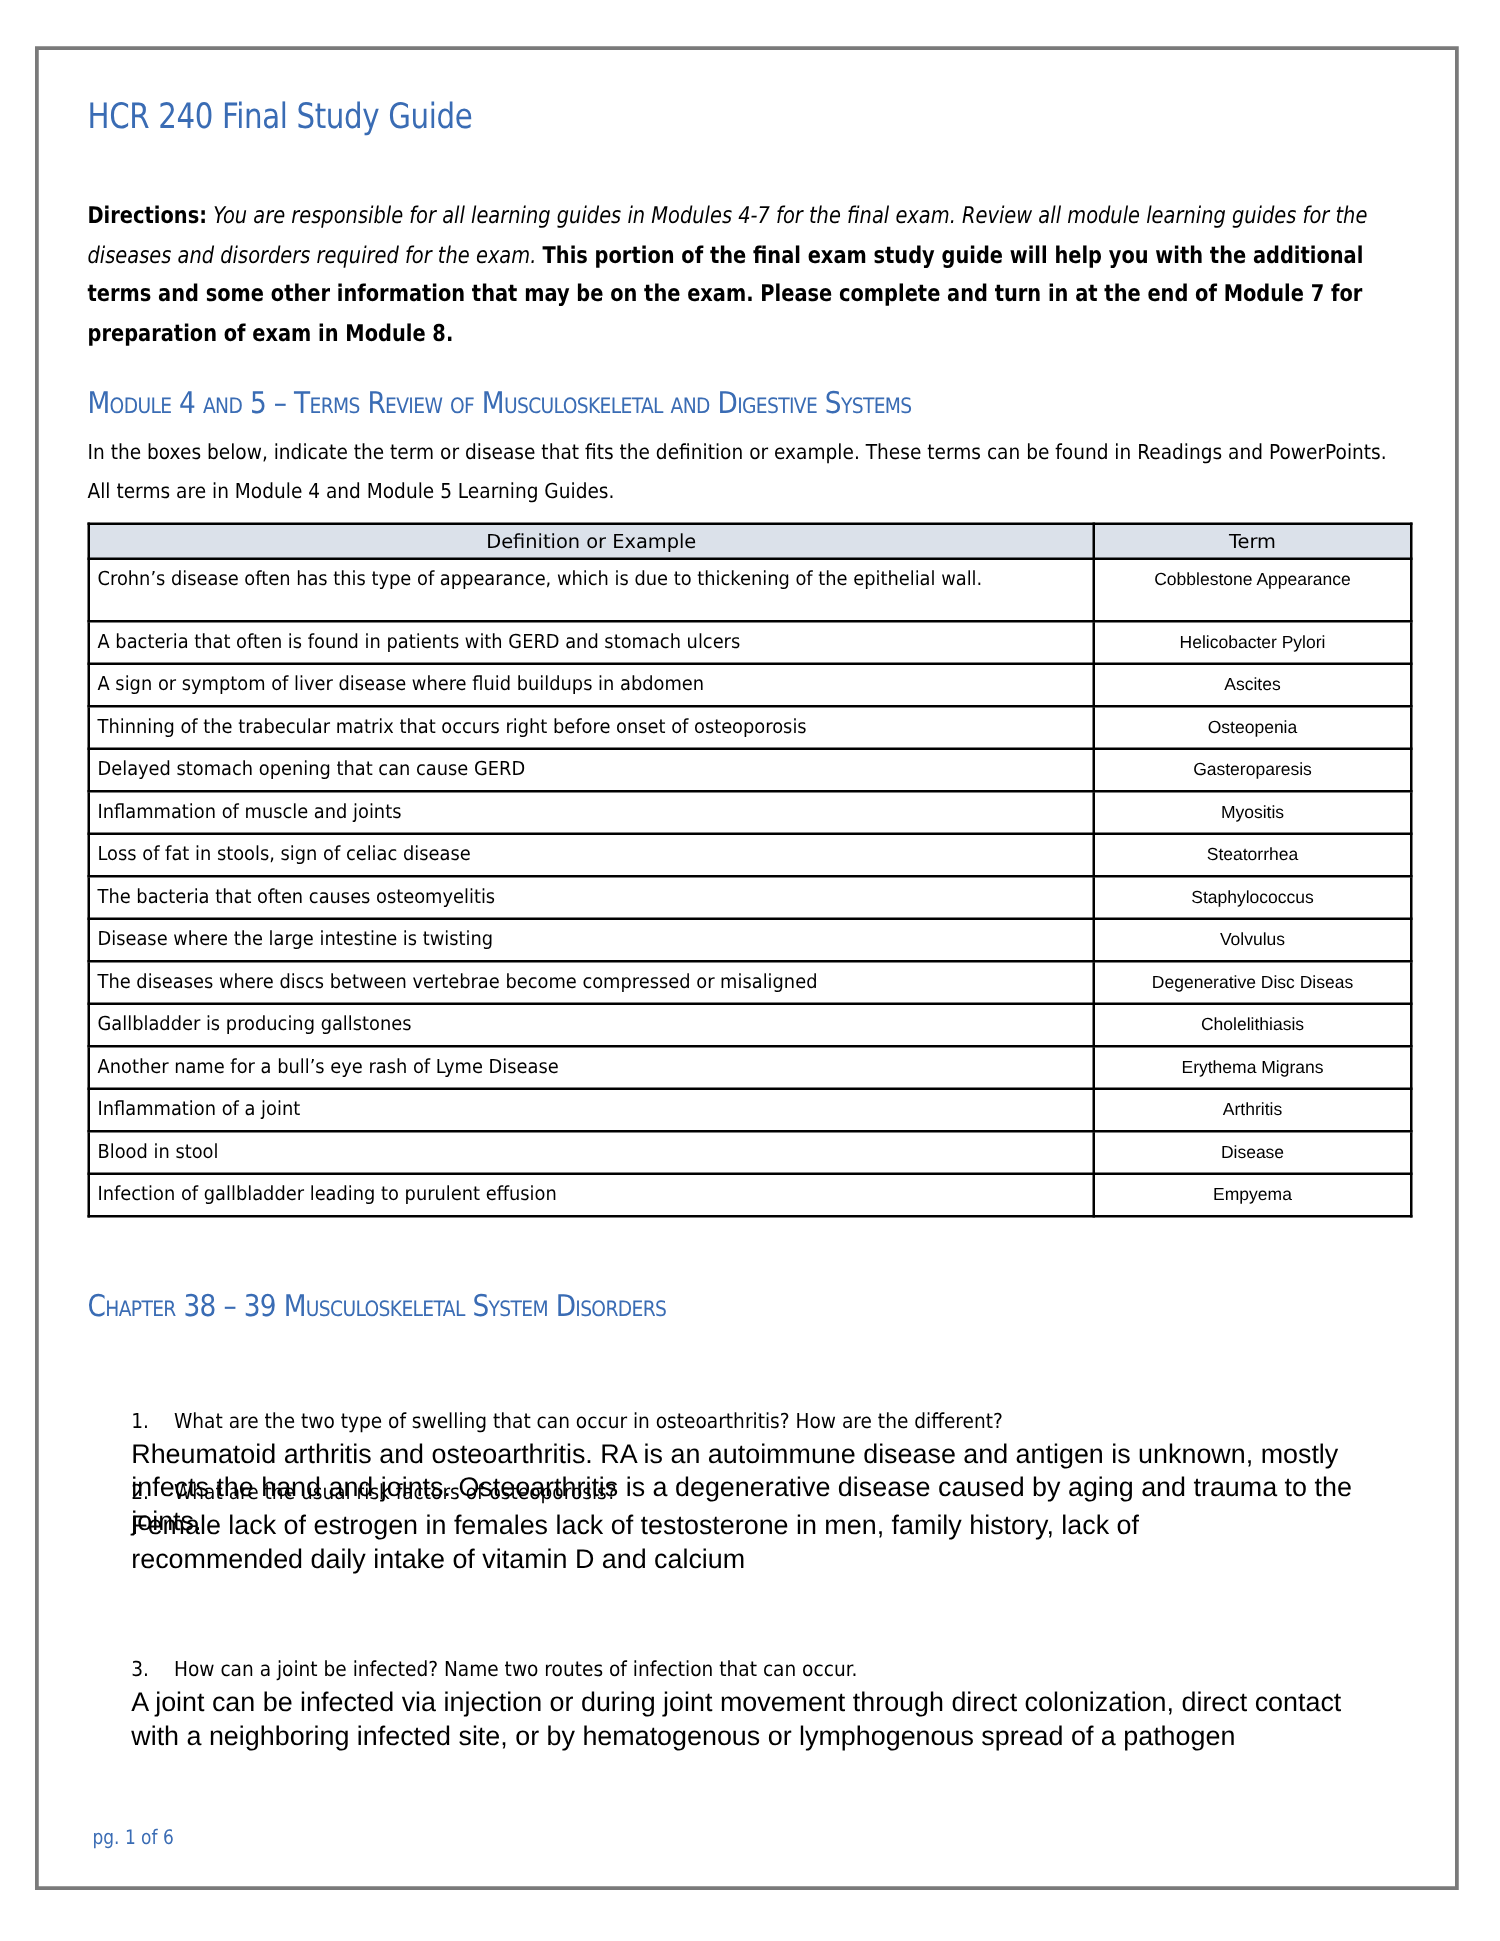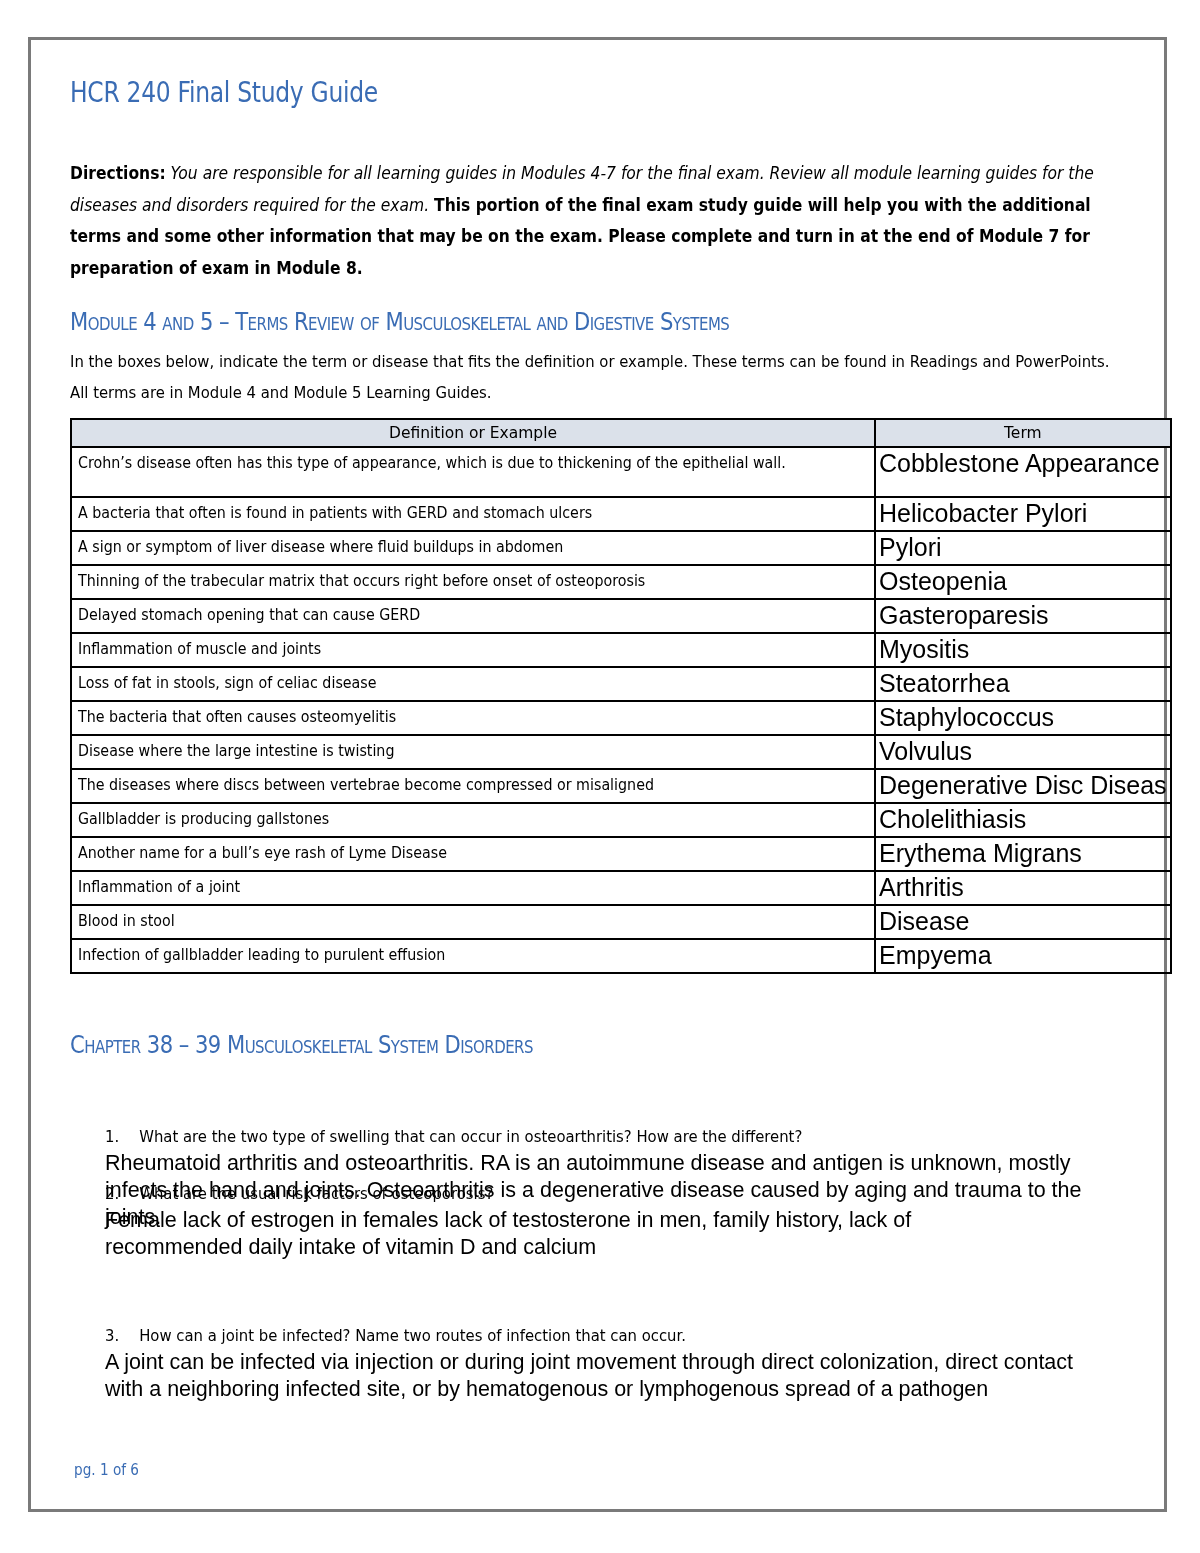--- a/index.html
+++ b/index.html
@@ -46,21 +46,21 @@
     font-size:15.5px; height:26px; line-height:26px; text-align:center;
   }
   table.terms th.col-def { width:762px; }
   table.terms td.def {
     font-family:"DejaVu Sans", sans-serif; font-size:15.5px; line-height:27px;
     height:30px; padding-top:2px;
   }
   table.terms td.def span { display:inline-block; transform:scaleX(0.92); transform-origin:left; white-space:nowrap; }
   table.terms td.def.wrap span { white-space:normal; width:790px; }
   table.terms td.term {
-    font-family:"Liberation Sans", sans-serif; font-size:25px; 
+    font-family:"Liberation Sans", sans-serif; font-size:14px; text-align:center;
     line-height:30px; white-space:nowrap; overflow:hidden; padding:0 3px;
   }
   .q-list { position:absolute; left:105px; width:1020px; }
   .question {
     font-family:"DejaVu Sans", sans-serif; font-size:16.5px; line-height:26px;
     transform:scaleX(0.9); transform-origin:left; white-space:nowrap;
   }
   .question .num { display:inline-block; width:38px; }
   .answer {
     font-family:"Liberation Sans", sans-serif; font-size:21.5px; line-height:27px;
@@ -99,21 +99,21 @@
     <tr style="height:50px;margin-left:48px;">
       <td class="def wrap"><span>Crohn’s disease often has this type of appearance, which is due to thickening of the epithelial wall.</span></td>
       <td class="term">Cobblestone Appearance</td>
     </tr>
     <tr>
       <td class="def"><span>A bacteria that often is found in patients with GERD and stomach ulcers</span></td>
       <td class="term">Helicobacter Pylori</td>
     </tr>
     <tr>
       <td class="def"><span>A sign or symptom of liver disease where fluid buildups in abdomen</span></td>
-      <td class="term">Pylori</td>
+      <td class="term">Ascites</td>
     </tr>
     <tr>
       <td class="def"><span>Thinning of the trabecular matrix that occurs right before onset of osteoporosis</span></td>
       <td class="term">Osteopenia</td>
     </tr>
     <tr>
       <td class="def"><span>Delayed stomach opening that can cause GERD</span></td>
       <td class="term">Gasteroparesis</td>
     </tr>
     <tr>

